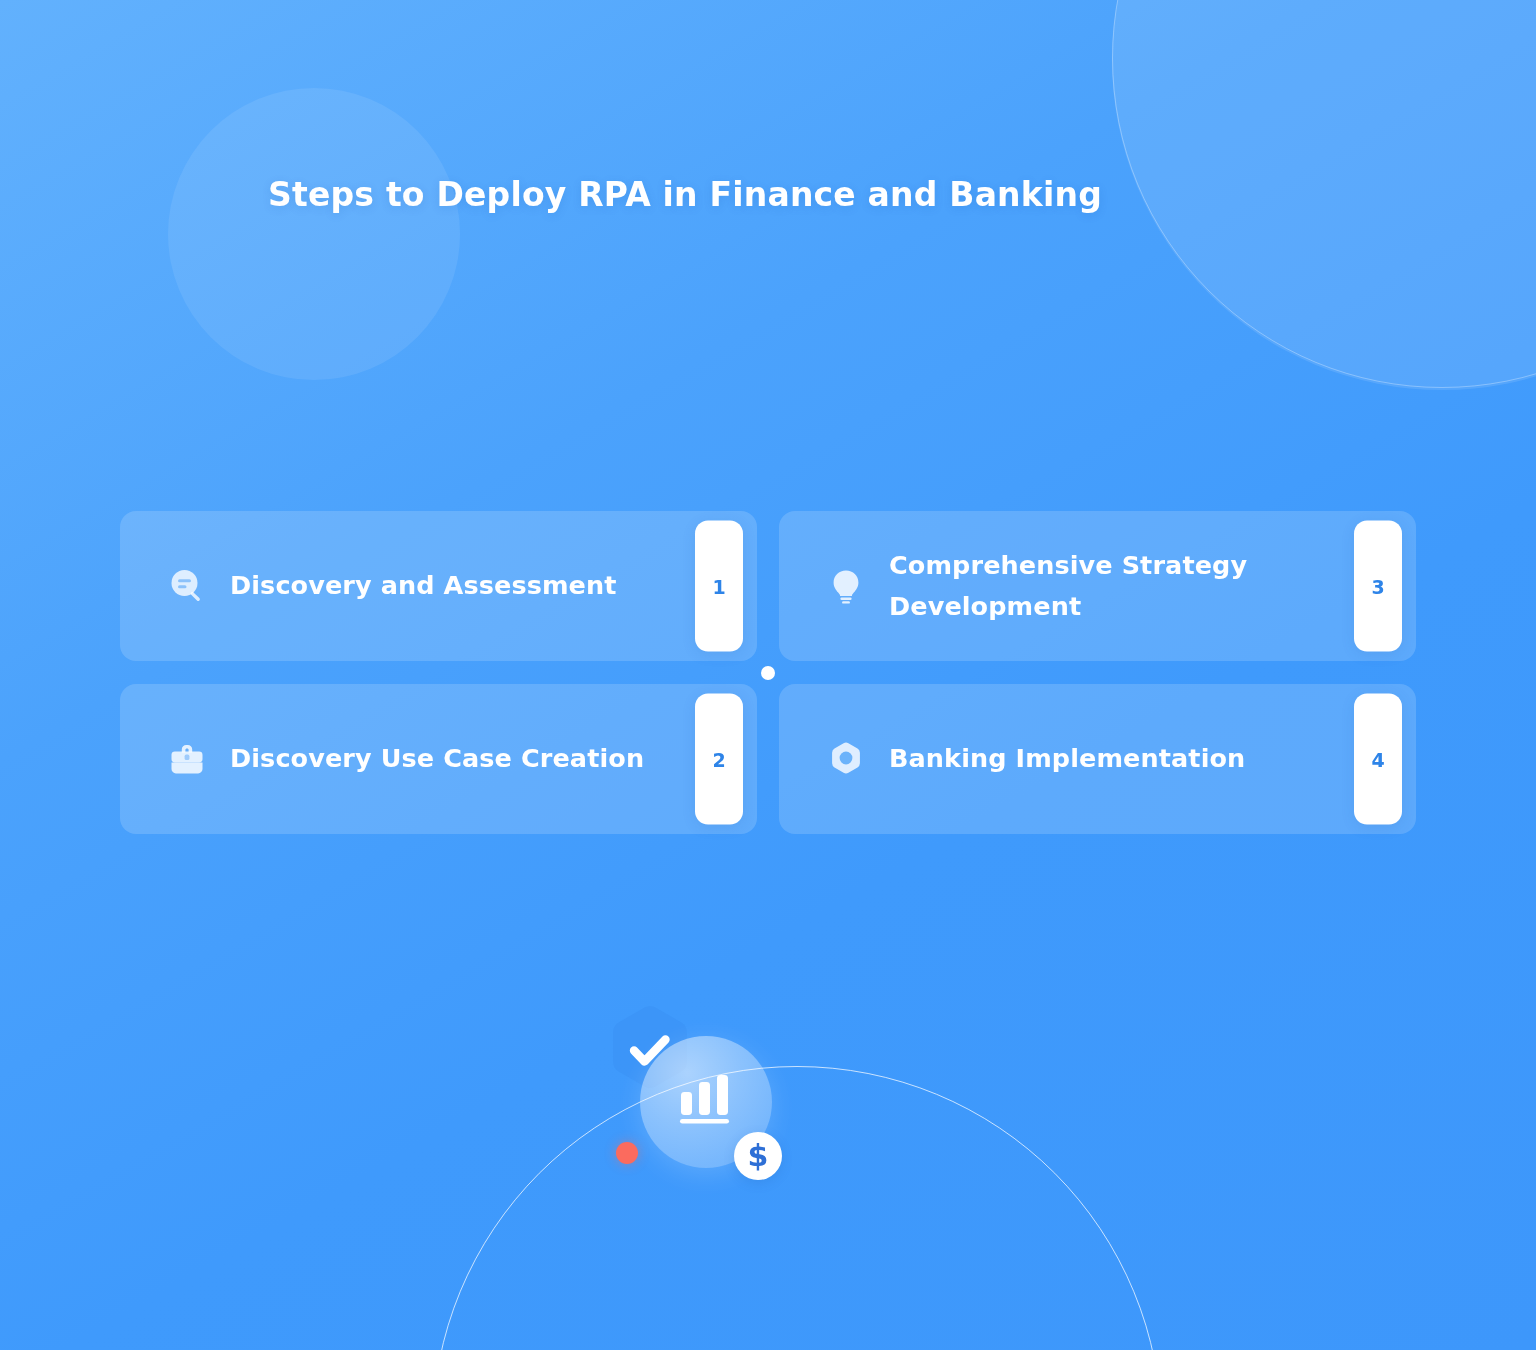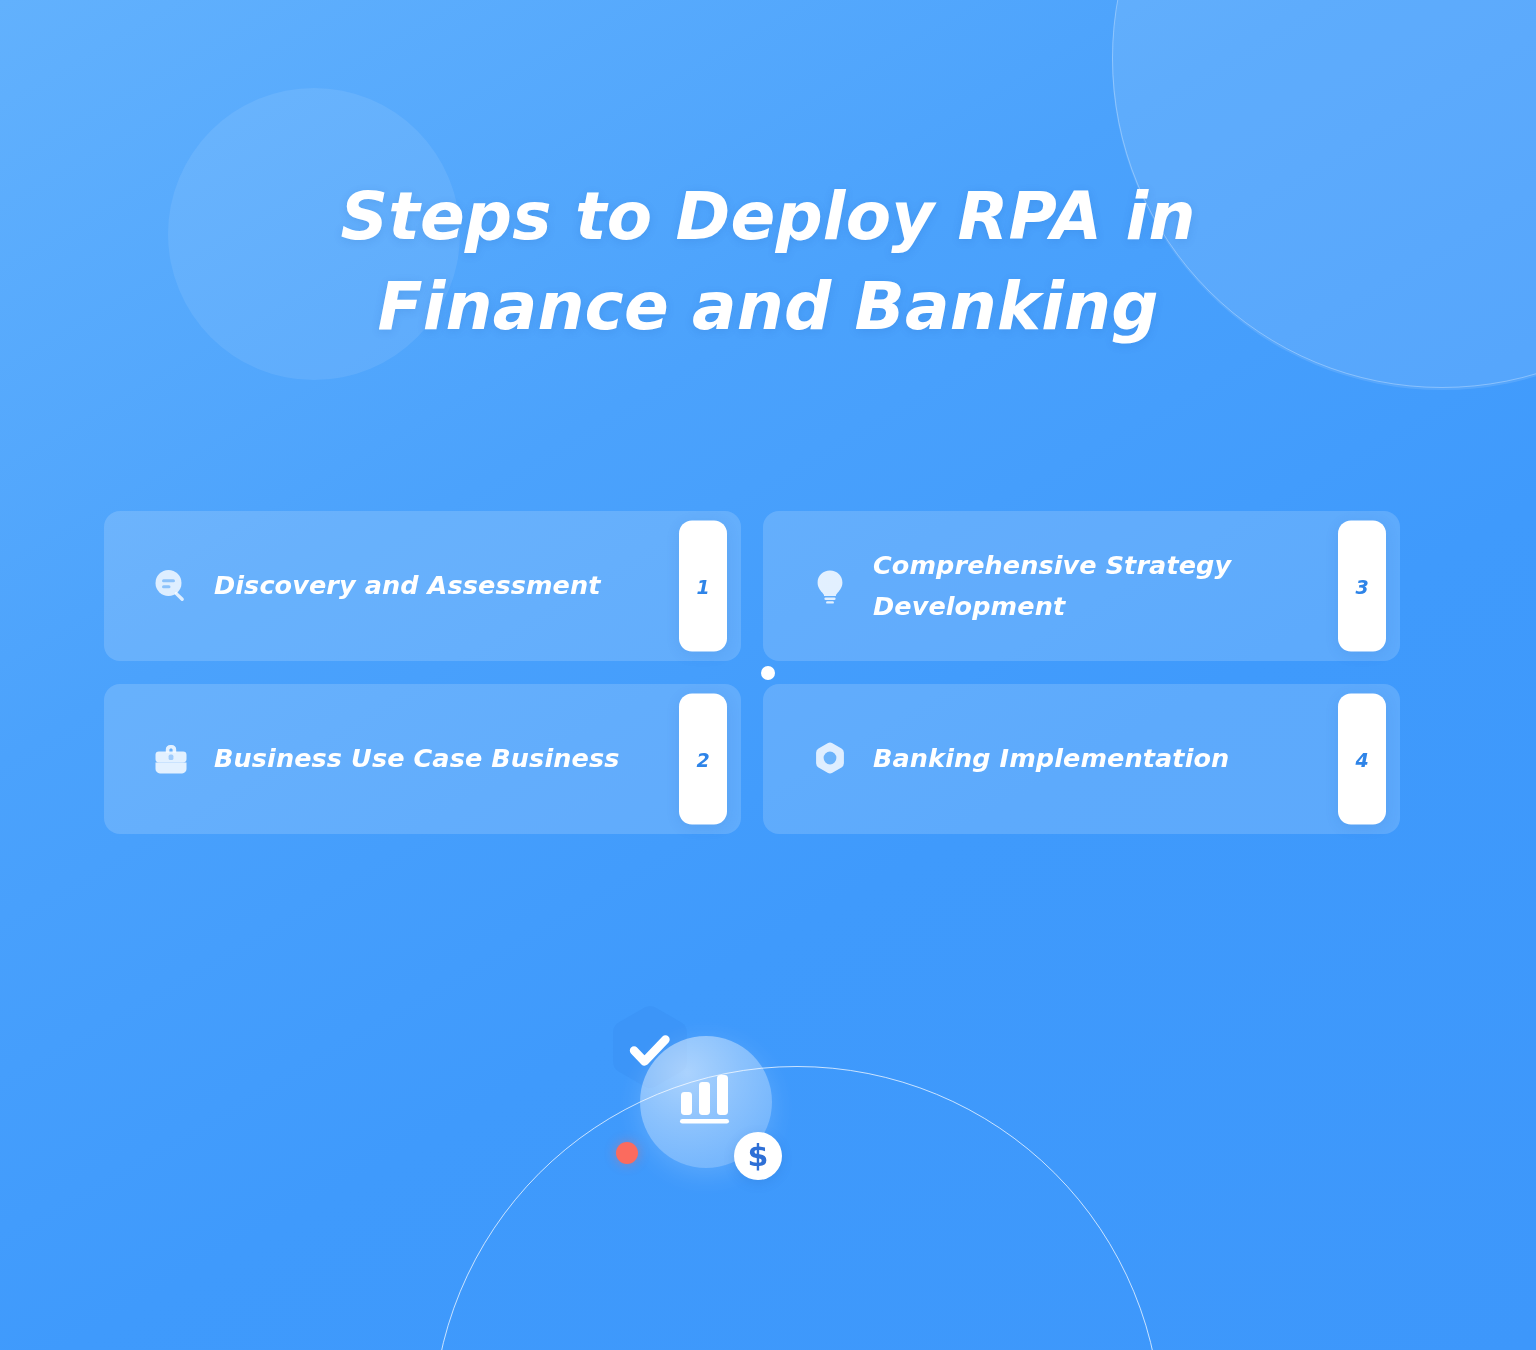--- a/index.html
+++ b/index.html
@@ -65,42 +65,40 @@
     box-sizing: border-box;
   }
 
   
   .title {
     position: absolute;
     left: 50%;
     transform: translateX(-50%);
     top: 128px;
     width: 1000px;
-    text-align: center;
+    text-align: left;
     color: #ffffff;
-    font-size: 66px;
+    font-size: 33px;
     line-height: 90px;
     font-weight: 700;
     letter-spacing: 0.2px;
     text-shadow: 0 2px 10px rgba(20, 80, 160, 0.14);
-    font-style: italic;
   }
 
   
   .grid {
     position: absolute;
-    left: 104px;
+    left: 120px;
     top: 511px;
     width: 1296px;
     display: grid;
     grid-template-columns: 637px 637px;
     grid-template-rows: 150px 150px;
     column-gap: 22px;
     row-gap: 23px;
-    font-style: italic;
   }
 
   .card {
     position: relative;
     border-radius: 16px;
     background: rgba(255, 255, 255, 0.16);
     display: flex;
     align-items: center;
     padding-left: 46px;
     padding-right: 92px;
@@ -257,21 +255,21 @@
 
     <div class="card">
       <span class="card-icon">
         <svg width="42" height="42" viewBox="0 0 42 42">
           <path d="M15.8 11.2c0-2.4 2-4.2 4.4-4.2h1.6c2.4 0 4.4 1.8 4.4 4.2v3.2h-3.6v-2.6c0-.8-.6-1.4-1.4-1.4h-.4c-.8 0-1.4.6-1.4 1.4v2.6h-3.6v-3.2z" fill="rgba(255,255,255,0.82)"></path>
           <rect x="5.5" y="13.4" width="31" height="11" rx="3.4" fill="rgba(255,255,255,0.82)"></rect>
           <rect x="18.6" y="16.6" width="4.8" height="5.4" rx="1.6" fill="#9ECBFC"></rect>
           <path d="M5.5 24.6h31v6.5c0 2.4-2 4.3-4.4 4.3H9.9c-2.4 0-4.4-1.9-4.4-4.3v-6.5z" fill="rgba(255,255,255,0.82)"></path>
         </svg>
       </span>
-      <span class="card-label">Business Use Case Business</span>
+      <span class="card-label">Discovery Use Case Creation</span>
       <span class="card-badge">2</span>
     </div>
 
     <div class="card">
       <span class="card-icon">
         <svg width="42" height="42" viewBox="0 0 42 42">
           <path d="M18.6 5.3a4.8 4.8 0 0 1 4.8 0l9.1 5.3a4.8 4.8 0 0 1 2.4 4.1v10.6a4.8 4.8 0 0 1-2.4 4.1l-9.1 5.3a4.8 4.8 0 0 1-4.8 0l-9.1-5.3a4.8 4.8 0 0 1-2.4-4.1V14.7a4.8 4.8 0 0 1 2.4-4.1l9.1-5.3z" fill="rgba(255,255,255,0.80)"></path>
           <circle cx="21" cy="20" r="6.4" fill="#6BB3FB"></circle>
         </svg>
       </span>

